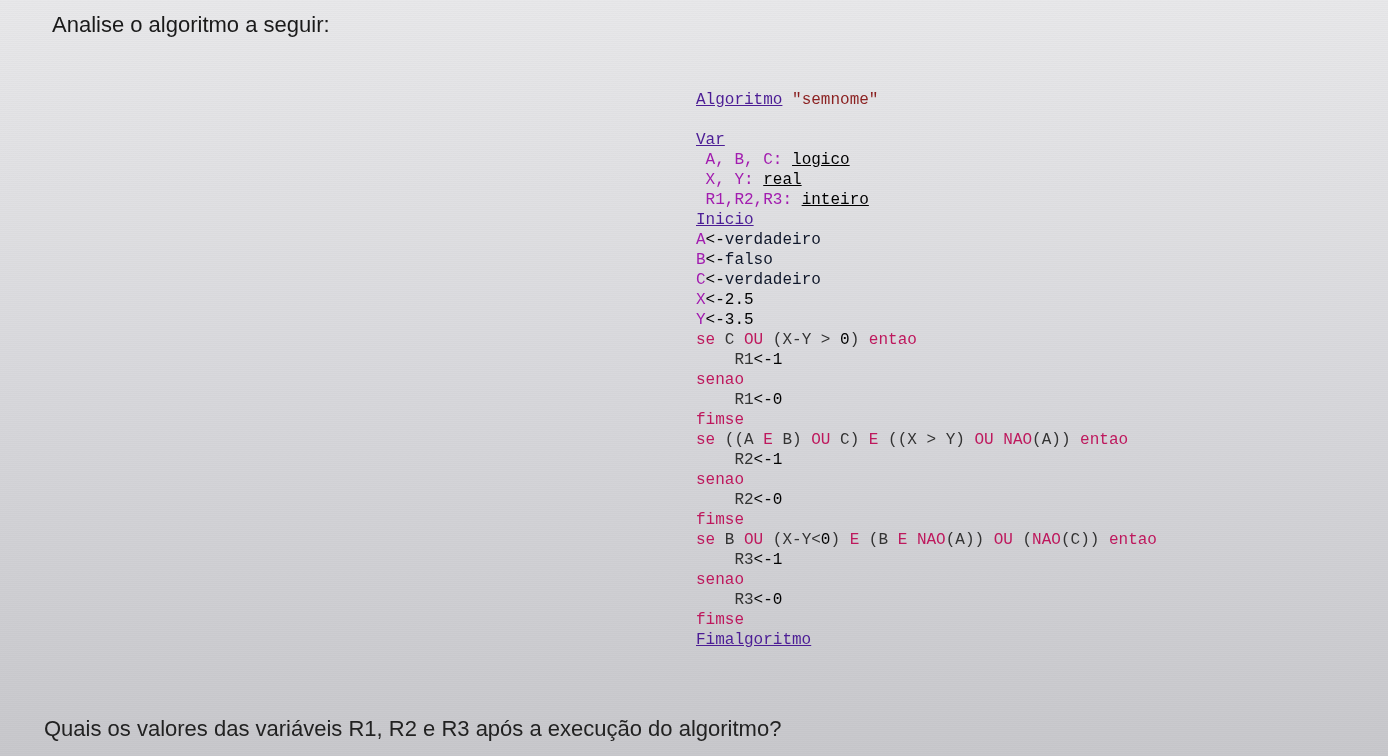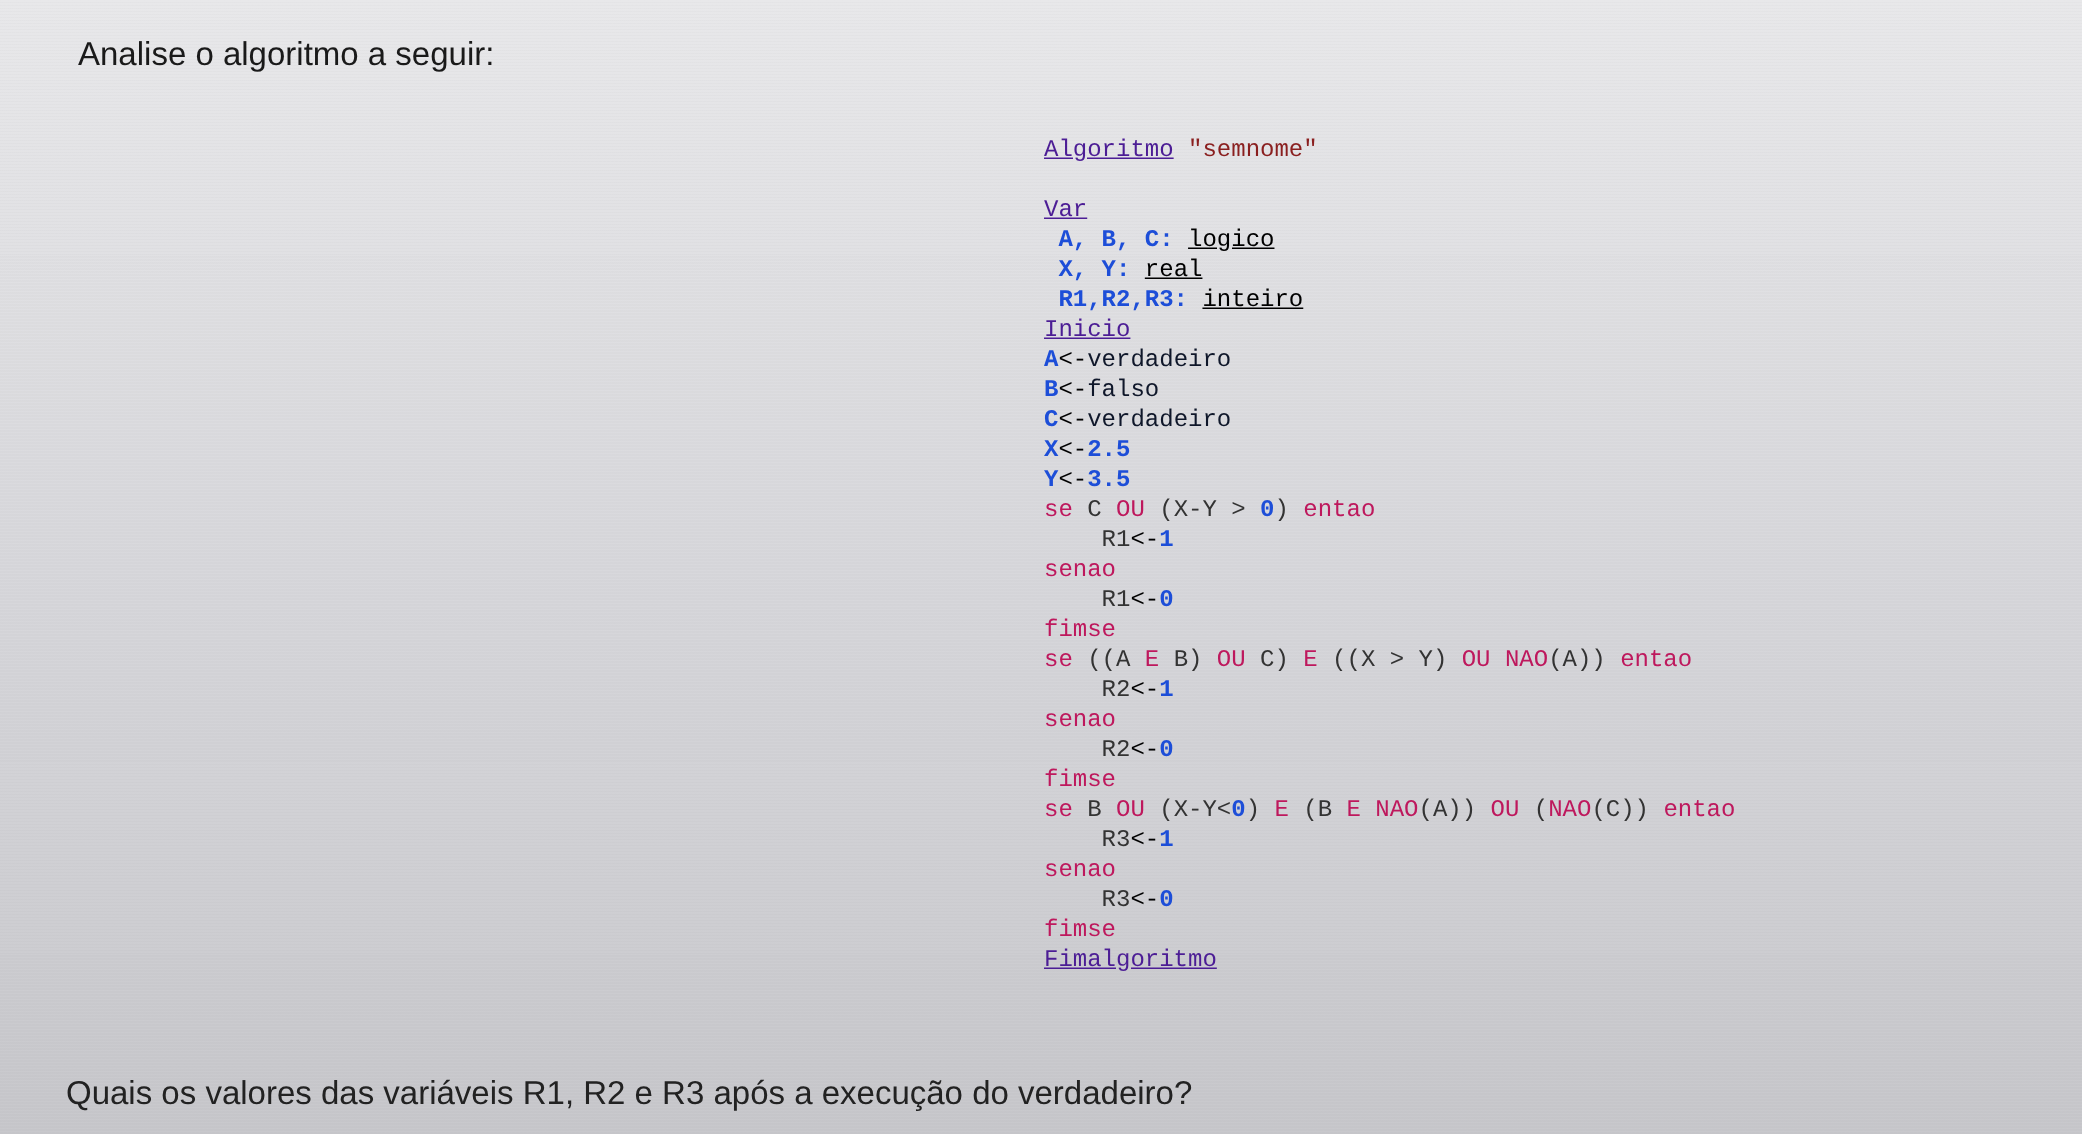--- a/index.html
+++ b/index.html
@@ -20,55 +20,55 @@
       0deg,
       rgba(0,0,0,0.015) 0px,
       rgba(0,0,0,0.015) 1px,
       transparent 1px,
       transparent 2px
     );
     pointer-events: none;
   }
   .top-title {
     position: absolute;
-    top: 23px;
+    top: 12px;
     left: 52px;
     font-size: 22px;
     font-weight: 400;
     color: #1a1a1a;
   }
   .code-block {
     position: absolute;
     top: 90px;
     left: 696px;
     font-family: "Consolas", "Courier New", monospace;
     font-size: 16px;
     line-height: 1.25;
     color: #333;
     white-space: pre;
   }
   .kw { color: #4c1d95; text-decoration: underline; }
   .str { color: #8a1f1f; }
-  .ident { color: #1d4ed8; font-weight: bold; }
+  .ident { color: #a21caf; font-weight: normal; }
   .type { color: #000000; text-decoration: underline; }
   .punc { color: #000; }
   .lit { color: #0f172a; }
-  .num { color: #1d4ed8; font-weight: bold; }
+  .num { color: #000000; }
   .sekw { color: #be185d; }
   .plain { color: #333; }
   .bottom-q {
     position: absolute;
     top: 716px;
     left: 44px;
     font-size: 22px;
     font-weight: 400;
     color: #222;
   }
   .cl { display:block; }
 </style>
 </head>
 <body class="scanlines">
 
 <div class="top-title">Analise o algoritmo a seguir:</div>
 
 <div class="code-block"><span class="cl"><span class="kw">Algoritmo</span> <span class="str">"semnome"</span></span><span class="cl"> </span><span class="cl"><span class="kw">Var</span></span><span class="cl"><span class="ident"> A, B, C:</span> <span class="type">logico</span></span><span class="cl"><span class="ident"> X, Y:</span> <span class="type">real</span></span><span class="cl"><span class="ident"> R1,R2,R3:</span> <span class="type">inteiro</span></span><span class="cl"><span class="kw">Inicio</span></span><span class="cl"><span class="ident">A</span><span class="punc">&lt;-</span><span class="lit">verdadeiro</span></span><span class="cl"><span class="ident">B</span><span class="punc">&lt;-</span><span class="lit">falso</span></span><span class="cl"><span class="ident">C</span><span class="punc">&lt;-</span><span class="lit">verdadeiro</span></span><span class="cl"><span class="ident">X</span><span class="punc">&lt;-</span><span class="num">2.5</span></span><span class="cl"><span class="ident">Y</span><span class="punc">&lt;-</span><span class="num">3.5</span></span><span class="cl"><span class="sekw">se</span><span class="plain"> C </span><span class="sekw">OU</span><span class="plain"> (X-Y &gt; </span><span class="num">0</span><span class="plain">) </span><span class="sekw">entao</span></span><span class="cl"><span class="plain">    R1</span><span class="punc">&lt;-</span><span class="num">1</span></span><span class="cl"><span class="sekw">senao</span></span><span class="cl"><span class="plain">    R1</span><span class="punc">&lt;-</span><span class="num">0</span></span><span class="cl"><span class="sekw">fimse</span></span><span class="cl"><span class="sekw">se</span><span class="plain"> ((A </span><span class="sekw">E</span><span class="plain"> B) </span><span class="sekw">OU</span><span class="plain"> C) </span><span class="sekw">E</span><span class="plain"> ((X &gt; Y) </span><span class="sekw">OU</span><span class="plain"> </span><span class="sekw">NAO</span><span class="plain">(A)) </span><span class="sekw">entao</span></span><span class="cl"><span class="plain">    R2</span><span class="punc">&lt;-</span><span class="num">1</span></span><span class="cl"><span class="sekw">senao</span></span><span class="cl"><span class="plain">    R2</span><span class="punc">&lt;-</span><span class="num">0</span></span><span class="cl"><span class="sekw">fimse</span></span><span class="cl"><span class="sekw">se</span><span class="plain"> B </span><span class="sekw">OU</span><span class="plain"> (X-Y&lt;</span><span class="num">0</span><span class="plain">) </span><span class="sekw">E</span><span class="plain"> (B </span><span class="sekw">E</span><span class="plain"> </span><span class="sekw">NAO</span><span class="plain">(A)) </span><span class="sekw">OU</span><span class="plain"> (</span><span class="sekw">NAO</span><span class="plain">(C)) </span><span class="sekw">entao</span></span><span class="cl"><span class="plain">    R3</span><span class="punc">&lt;-</span><span class="num">1</span></span><span class="cl"><span class="sekw">senao</span></span><span class="cl"><span class="plain">    R3</span><span class="punc">&lt;-</span><span class="num">0</span></span><span class="cl"><span class="sekw">fimse</span></span><span class="cl"><span class="kw">Fimalgoritmo</span></span></div>
 
-<div class="bottom-q">Quais os valores das variáveis R1, R2 e R3 após a execução do verdadeiro?</div>
+<div class="bottom-q">Quais os valores das variáveis R1, R2 e R3 após a execução do algoritmo?</div>
 
 </body></html>

